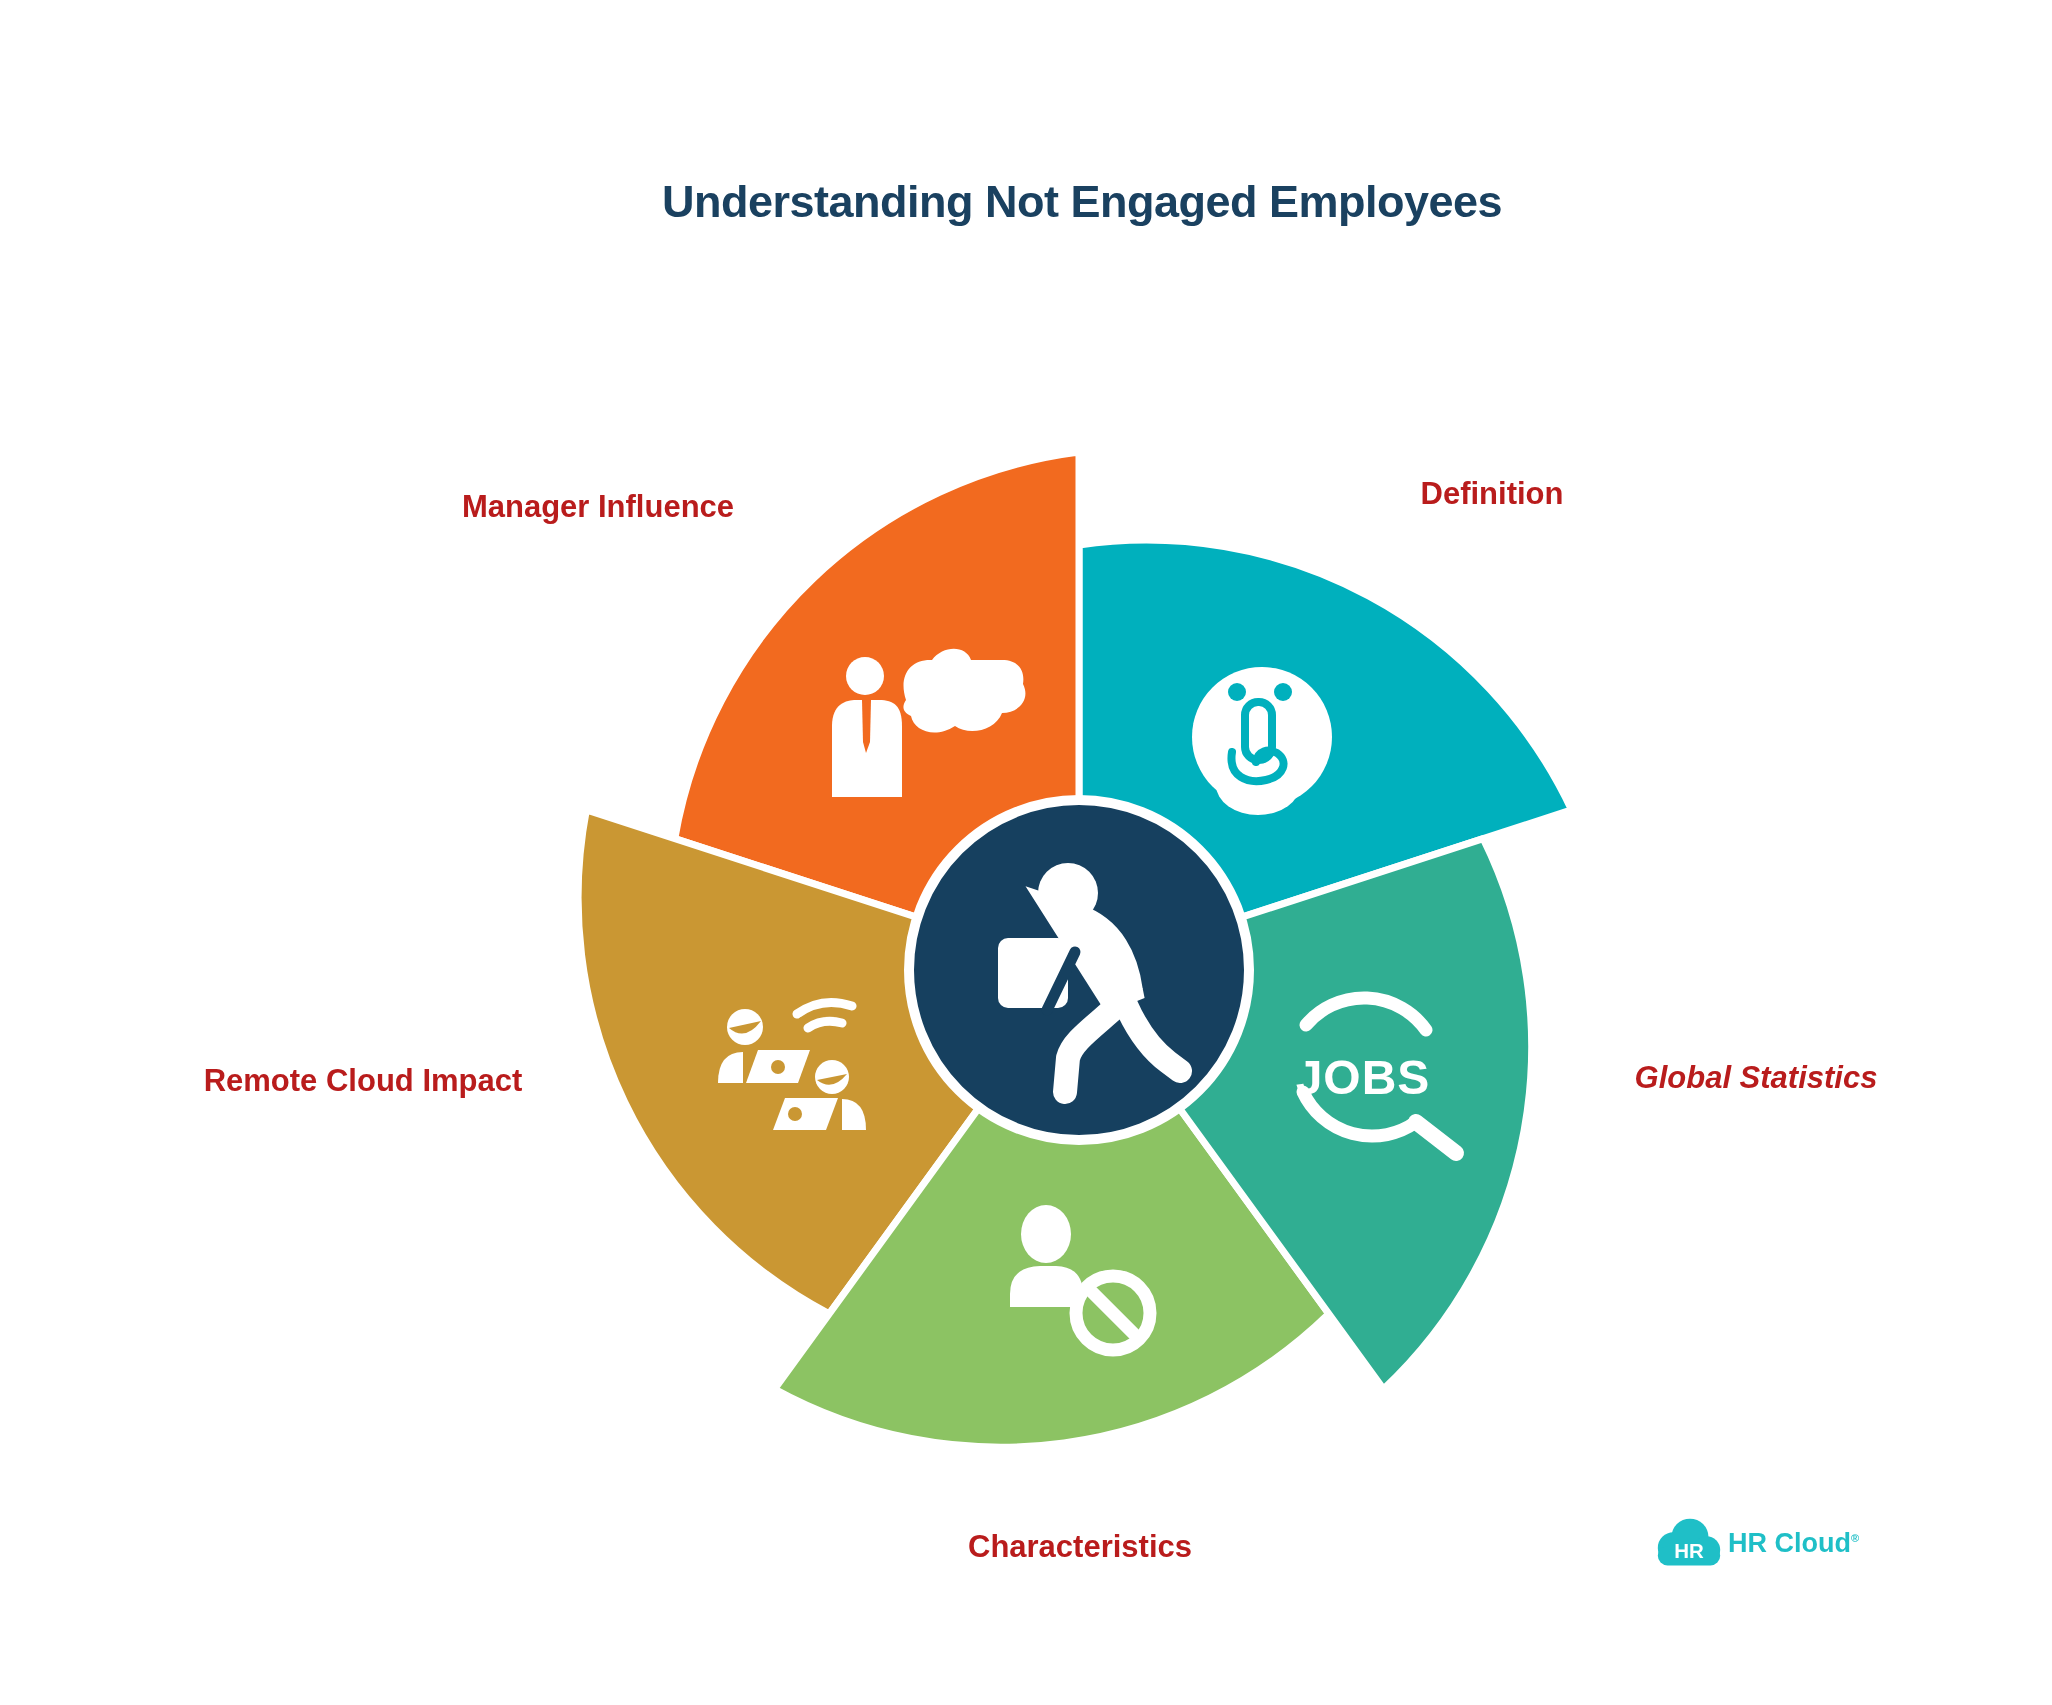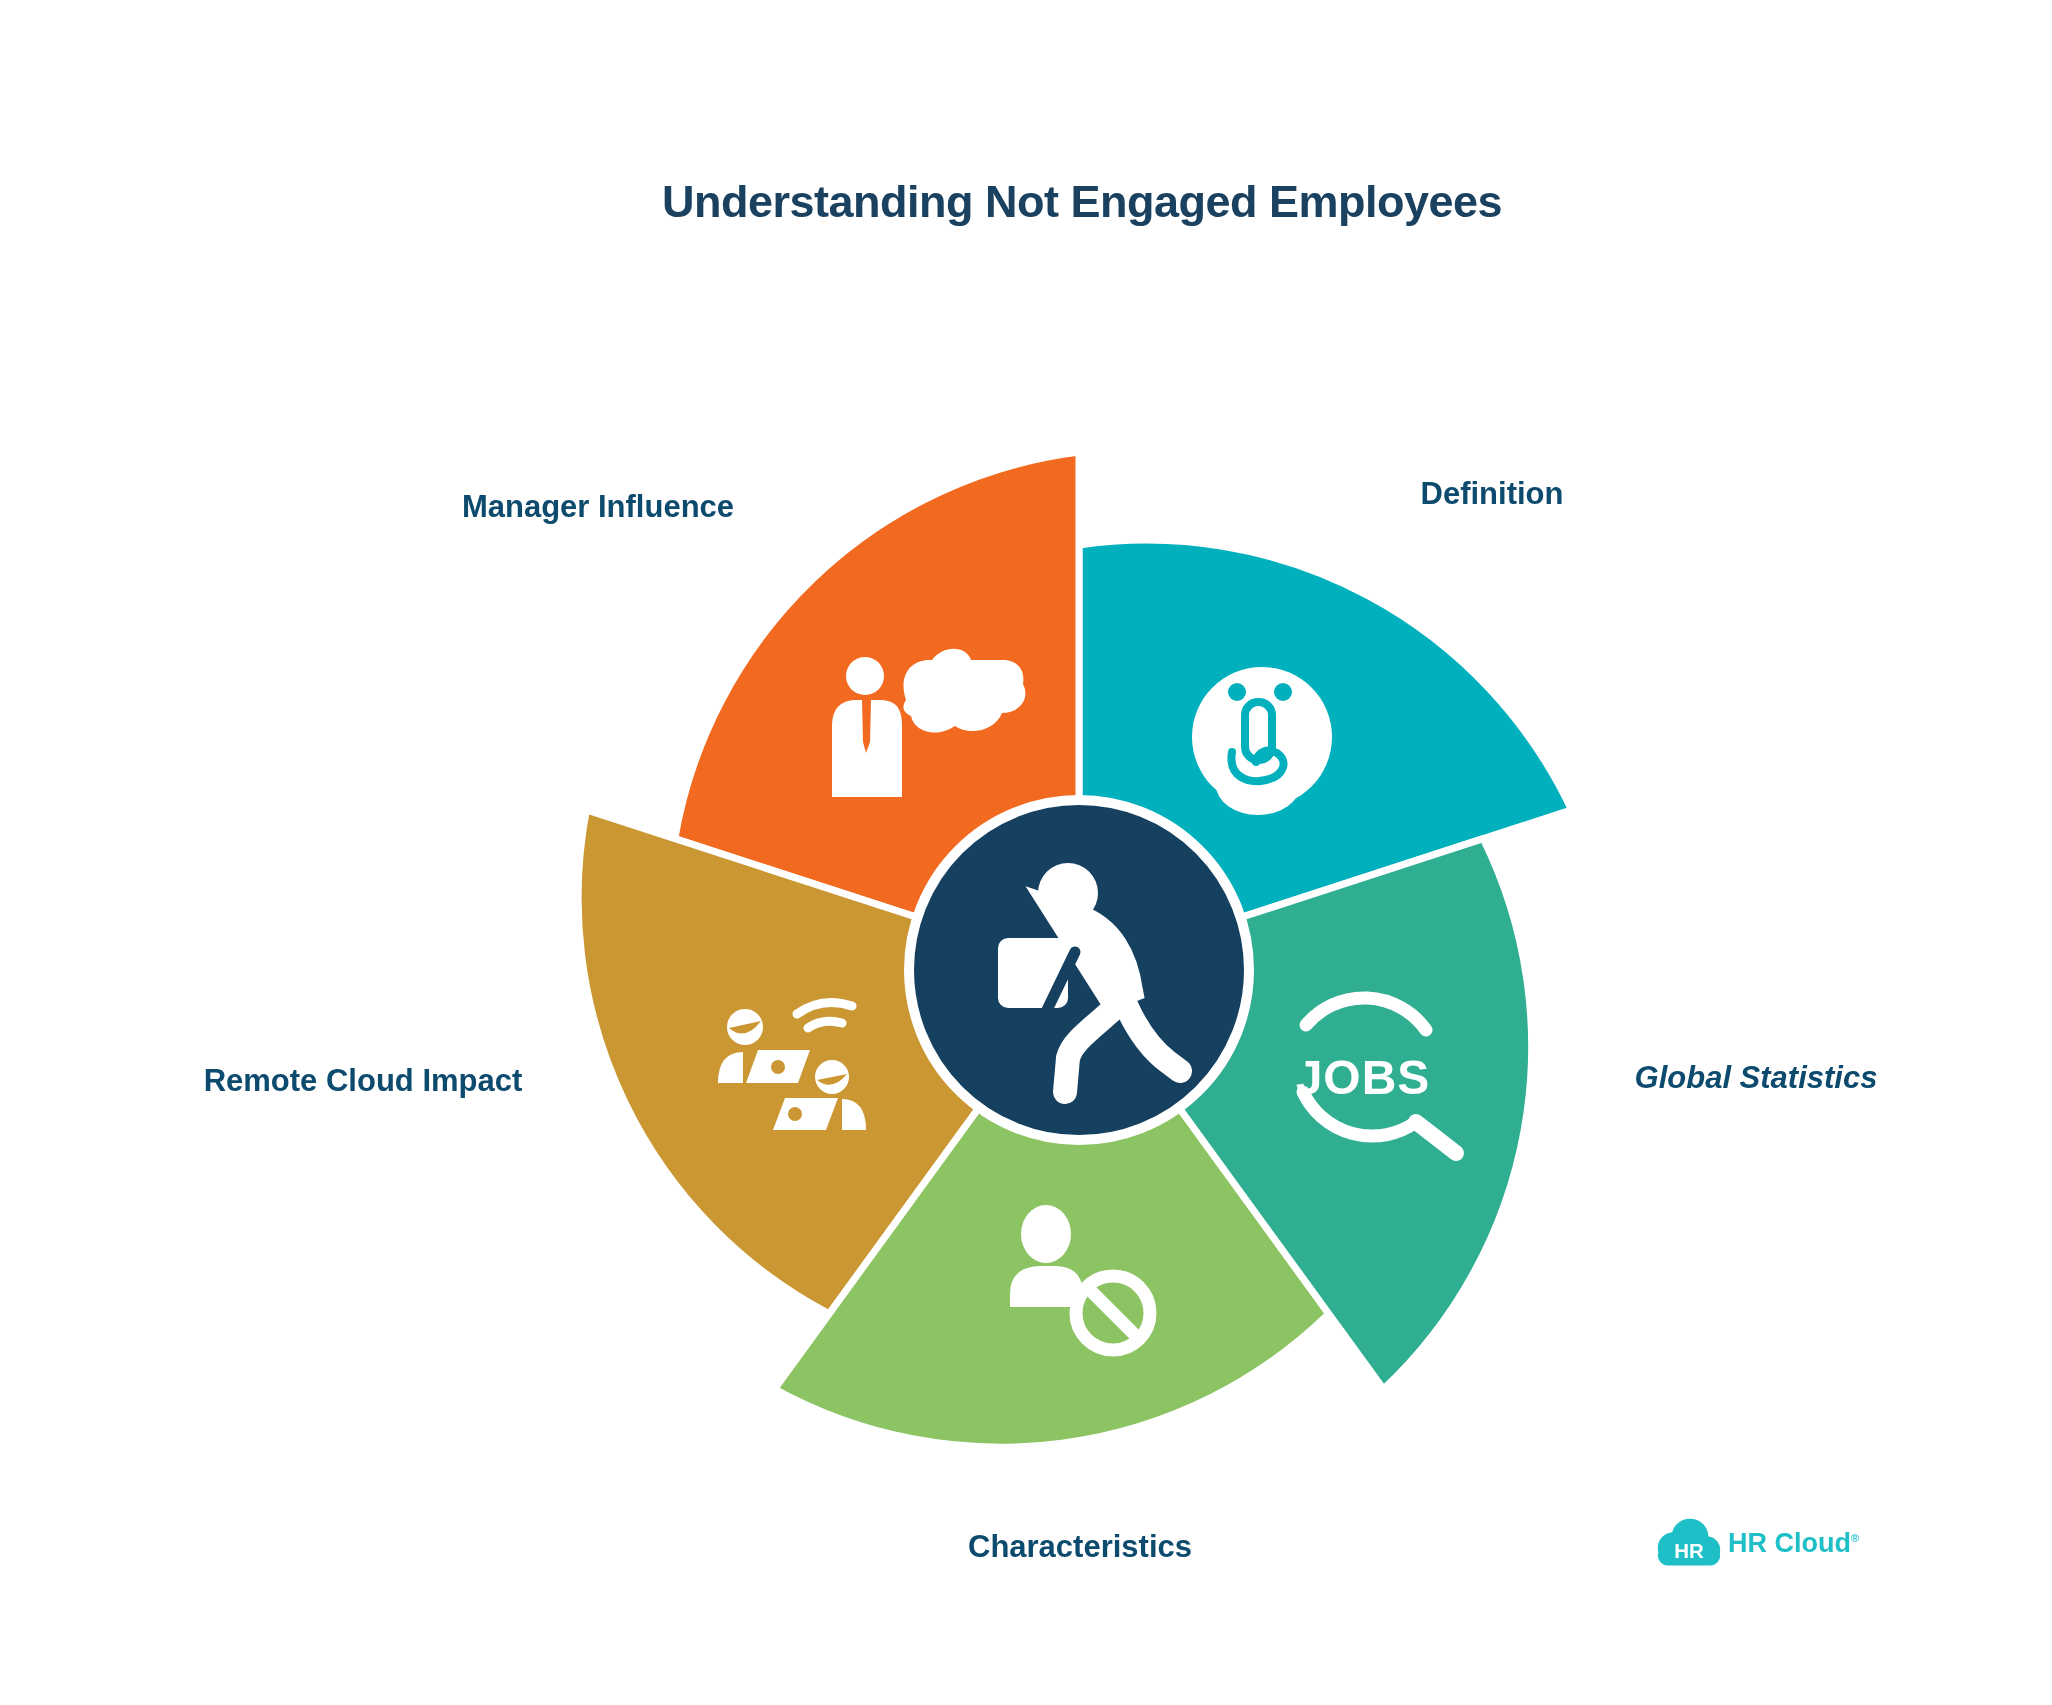--- a/index.html
+++ b/index.html
@@ -6,21 +6,21 @@
   .canvas {
     position:relative; width:2052px; height:1705px; background:#ffffff;
     font-family:"Liberation Sans", sans-serif; overflow:hidden;
   }
   .page-title {
     position:absolute; left:1082px; top:202px; transform:translate(-50%,-50%);
     font-size:45px; font-weight:700; color:#1a4160; white-space:nowrap; letter-spacing:-0.5px;
   }
   .seg-label {
     position:absolute; transform:translate(-50%,-50%);
-    font-size:31px; font-weight:700; color:#0c4a6e; white-space:nowrap;
+    font-size:31px; font-weight:700; color:#b91c1c; white-space:nowrap;
   }
   .lbl-manager        { left:598px;  top:507px; }
   .lbl-definition     { left:1492px; top:494px; }
   .lbl-global         { left:1756px; top:1078px;font-style:italic; }
   .lbl-remote         { left:363px;  top:1081px; }
   .lbl-characteristics{ left:1080px; top:1547px;text-align:center; }
   .wheel-svg { position:absolute; left:0; top:0; }
   .brand {
     position:absolute; left:1650px; top:1514px;
     display:flex; align-items:flex-start; 

